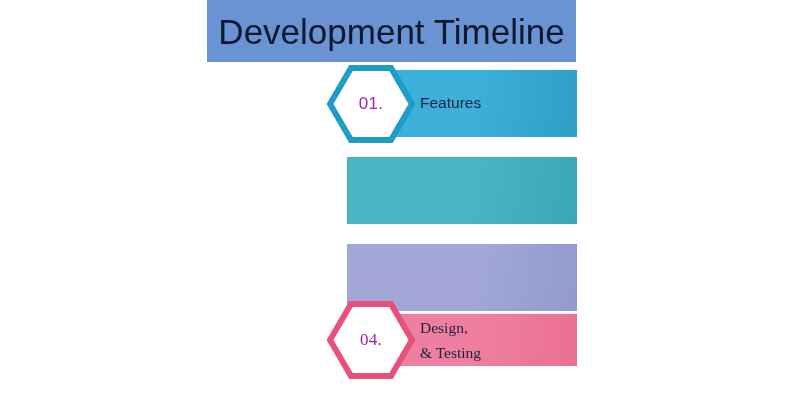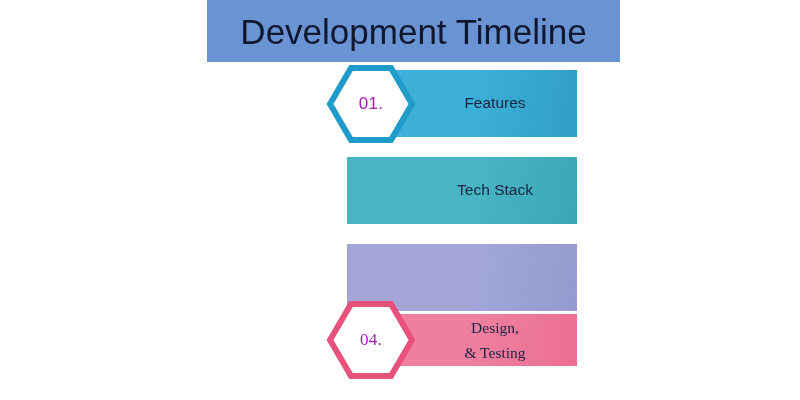--- a/index.html
+++ b/index.html
@@ -21,21 +21,21 @@
     top: 0;
     width: 800px;
     height: 400px;
   }
 
   
   .title-bar {
     position: absolute;
     left: 207px;
     top: 0px;
-    width: 413px;
+    width: 369px;
     height: 62px;
     background: #6a93d4;
     display: flex;
     align-items: center;
     justify-content: center;
   }
   .title-text {
     font-size: 35px;
     line-height: 1;
     color: #101830;
@@ -64,21 +64,21 @@
     height: 100%;
     width: 150px;
     display: flex;
     flex-direction: column;
     justify-content: center;
     color: #1a2340;
     font-size: 15.5px;
     line-height: 1.55;
     z-index: 3;
   }
-  .step-label span { display: block; white-space: nowrap; text-align: center; }
+  .step-label span { display: block; white-space: nowrap; }
 
   
   .hex-wrap {
     position: absolute;
     left: 0px;
     top: 50%;
     transform: translateY(-50%);
     width: 88px;
     height: 78px;
     z-index: 2;
@@ -123,23 +123,20 @@
     <div class="hex-wrap">
       <svg width="88" height="78" viewBox="0 0 88 78">
         <polygon id="hexpoly-0" points="24,3 64,3 85,39 64,75 24,75 3,39" stroke-width="6" fill="#ffffff" stroke="#1f9bc9"></polygon>
       </svg>
       <div class="hex-number">01.</div>
     </div>
   </div>
 
   <div class="step-row" id="row-1">
     <div class="step-bar" id="bar-1" style="background: linear-gradient(100deg, rgb(73, 180, 195) 0%, rgb(73, 180, 195) 55%, rgb(59, 166, 182) 100%);"></div>
-    <div class="step-label">
-      <span>Tech Stack</span>
-    </div>
   </div>
 
   <div class="step-row" id="row-2">
     <div class="step-bar" id="bar-2" style="background: linear-gradient(100deg, rgb(162, 167, 216) 0%, rgb(162, 167, 216) 55%, rgb(148, 153, 207) 100%);"></div>
   </div>
 
   <div class="step-row" id="row-3">
     <div class="step-bar" id="bar-3" style="background: linear-gradient(100deg, rgb(239, 127, 160) 0%, rgb(239, 127, 160) 55%, rgb(234, 111, 147) 100%);"></div>
     <div class="step-label">
       <span>Design,</span>

